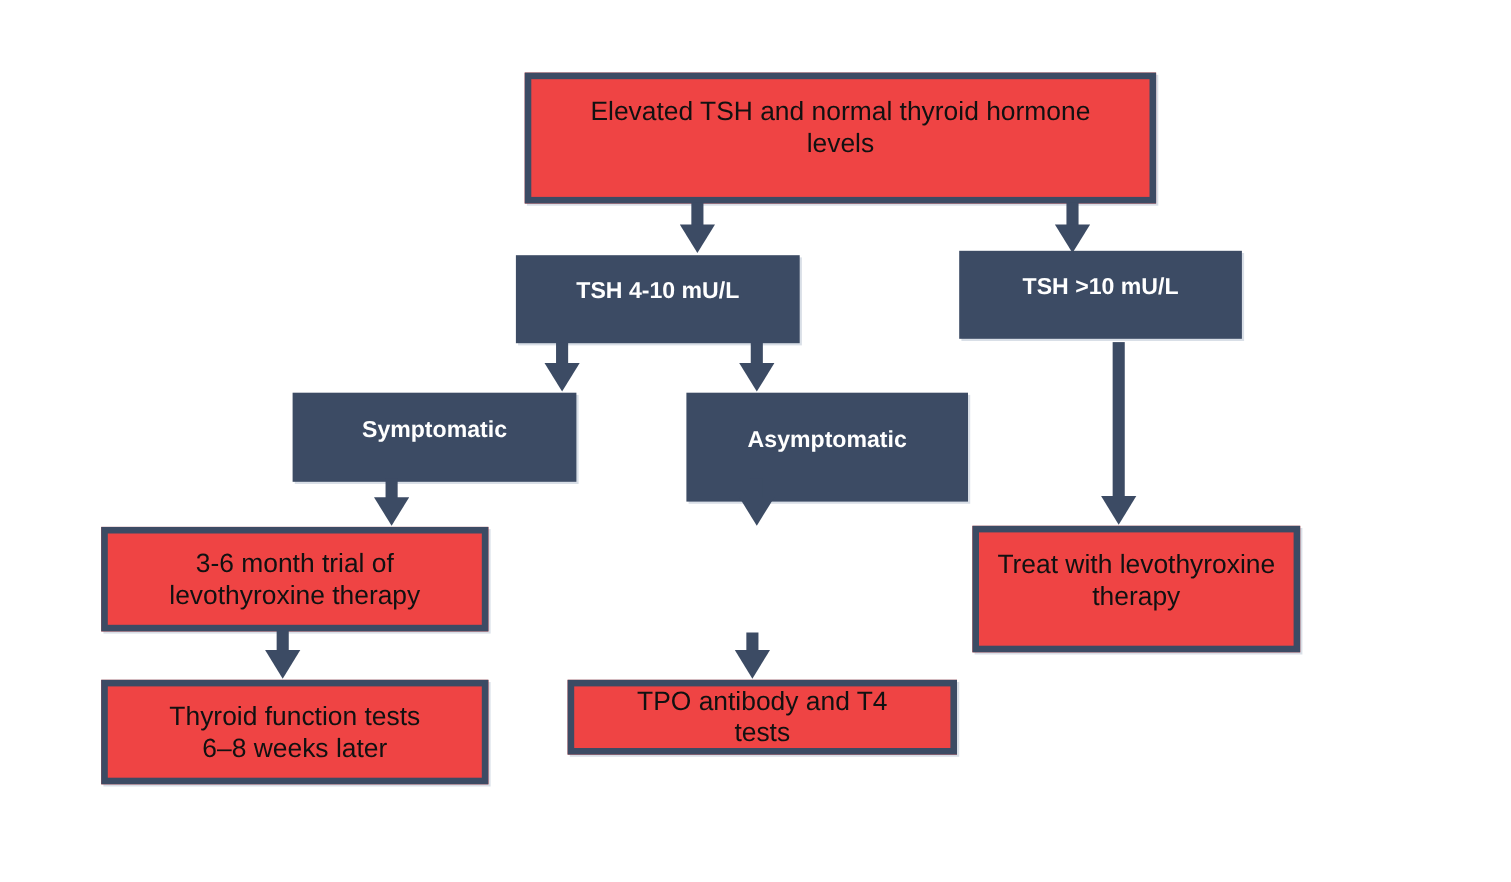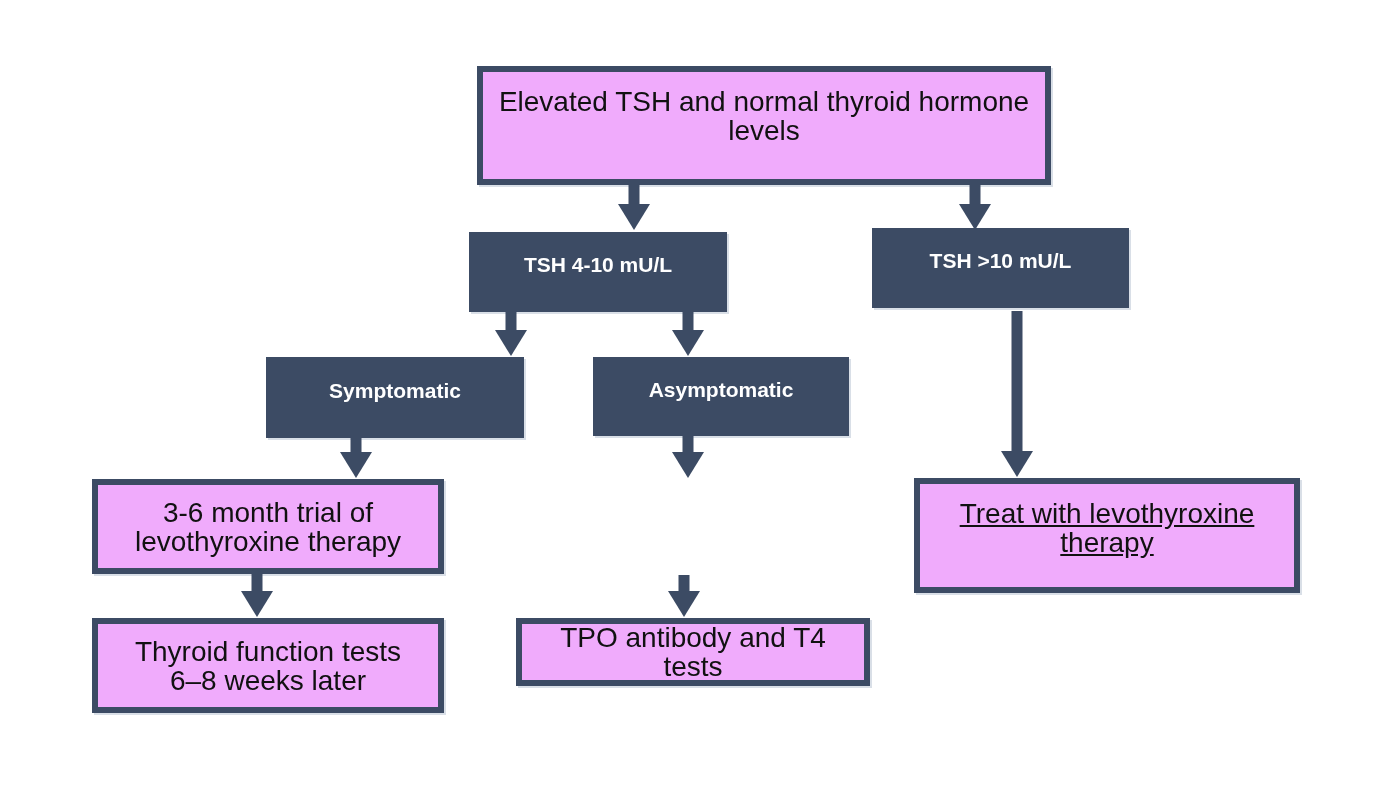--- a/index.html
+++ b/index.html
@@ -19,24 +19,24 @@
     position: absolute;
     box-sizing: border-box;
     display: flex;
     align-items: center;
     justify-content: center;
     text-align: center;
     white-space: pre-line;
     box-shadow: 2px 2px 0 0 rgba(186, 196, 212, 0.55);
   }
   .node.light {
-    background: #f0abfc;
+    background: #ef4444;
     border: 6px solid #3c4b64;
     color: #111111;
-    font-size: 28px;
+    font-size: 24px;
     line-height: 29px;
   }
   .node.dark {
     background: #3c4b64;
     color: #ffffff;
     font-weight: bold;
     font-size: 21px;
     line-height: 26px;
     padding-bottom: 14px;
     text-align: center;
@@ -105,38 +105,38 @@
   </div>
 
   <div class="arrow" style="left:1001px; top:311px; height:166px;">
     <div class="stem"></div>
     <div class="head"></div>
   </div>
 
   <div class="node dark" style="left:266px; top:357px; width:258px; height:81px;">
     <span>Symptomatic</span>
   </div>
-  <div class="node dark" style="left:593px; top:357px; width:256px; height:79px;">
+  <div class="node dark" style="left:624px; top:357px; width:256px; height:99px;">
     <span>Asymptomatic</span>
   </div>
 
   <div class="arrow" style="left:340px; top:435px; height:43px;">
     <div class="stem"></div>
     <div class="head"></div>
   </div>
   <div class="arrow" style="left:672px; top:435px; height:43px;">
     <div class="stem"></div>
     <div class="head"></div>
   </div>
 
   <div class="node light" style="left:92px; top:479px; width:352px; height:95px;">
     <span>3-6 month trial of
 levothyroxine therapy</span>
   </div>
-  <div class="node light top-align" style="left:914px; top:478px; width:386px; height:115px;text-decoration:underline;">
+  <div class="node light top-align" style="left:884px; top:478px; width:298px; height:115px;">
     <span>Treat with levothyroxine
 therapy</span>
   </div>
 
   <div class="arrow" style="left:241px; top:573px; height:44px;">
     <div class="stem"></div>
     <div class="head"></div>
   </div>
   <div class="arrow" style="left:668px; top:575px; height:42px;">
     <div class="stem"></div>

